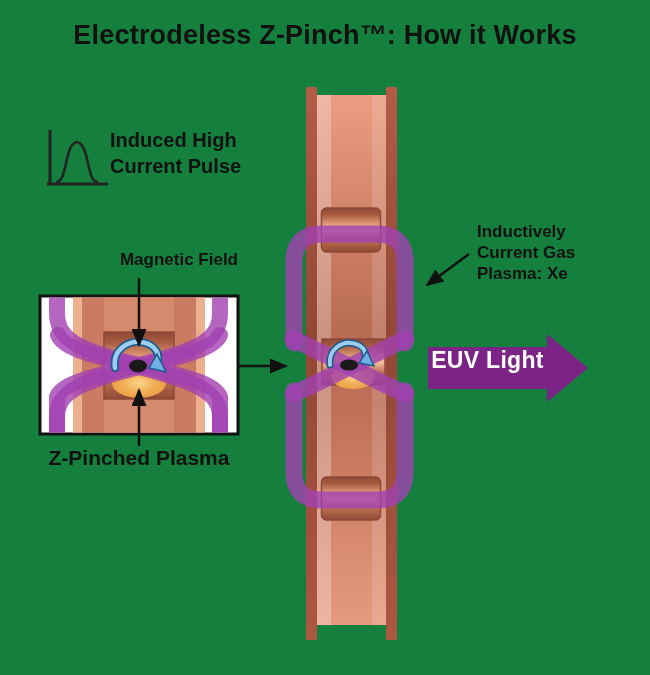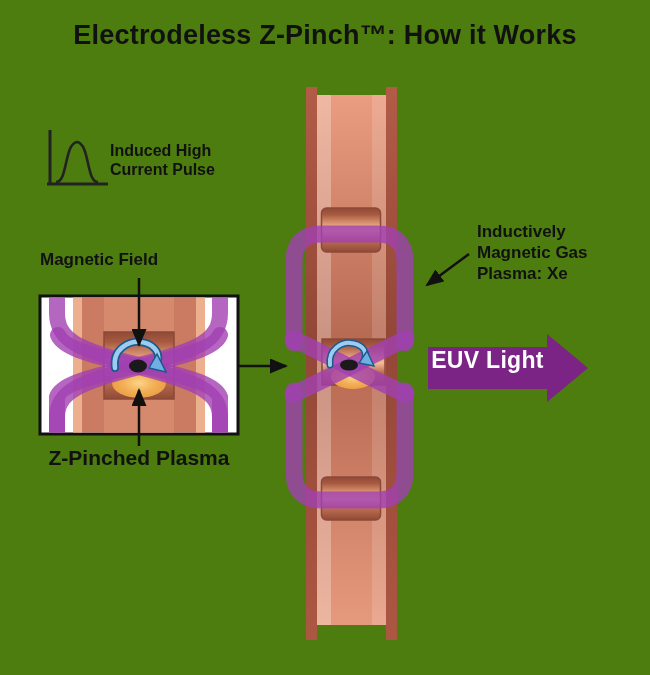--- a/index.html
+++ b/index.html
@@ -1,23 +1,23 @@
 <!DOCTYPE html>
 <html><head>
 <meta charset="utf-8">
 <style>
   html,body{margin:0;padding:0;background:#fff;}
   .page{
-    position:relative;width:650px;height:675px;background:#4d7c0f;overflow:hidden;
+    position:relative;width:650px;height:675px;background:#15803d;overflow:hidden;
     font-family:"Liberation Sans", sans-serif;color:#111;
   }
   .lbl{position:absolute;font-weight:bold;white-space:pre-line;color:#111;}
   .title{top:20px;left:0;width:650px;text-align:center;font-size:27px;letter-spacing:0.2px;}
-  .pulse-lbl{left:110px;top:141px;font-size:16px;line-height:19px;}
-  .mag-lbl{left:40px;top:250px;width:198px;text-align:left;font-size:17px;}
+  .pulse-lbl{left:110px;top:127px;font-size:20px;line-height:26px;}
+  .mag-lbl{left:40px;top:250px;width:198px;text-align:right;font-size:17px;}
   .zp-lbl{left:40px;top:446px;width:198px;text-align:center;font-size:21px;}
   .xe-lbl{left:477px;top:221px;font-size:17px;line-height:21px;}
   .euv-lbl{
     left:428px;top:347px;width:119px;height:26px;display:flex;align-items:center;justify-content:center;
     color:#ffffff;font-size:23px;letter-spacing:0.3px;
   }
   svg{position:absolute;left:0;top:0;}
 </style>
 </head>
 <body>
@@ -122,17 +122,17 @@
     <path d="M239 366 L286 366" stroke="#111" stroke-width="2.5" marker-end="url(#ah)"></path>
     <path d="M469 254 L427 285" stroke="#111" stroke-width="2.5" marker-end="url(#ah)"></path>
   </svg>
 
   <div class="lbl title">Electrodeless Z-Pinch™: How it Works</div>
   <div class="lbl pulse-lbl">Induced High
 Current Pulse</div>
   <div class="lbl mag-lbl">Magnetic Field</div>
   <div class="lbl zp-lbl">Z-Pinched Plasma</div>
   <div class="lbl xe-lbl">Inductively
-Magnetic Gas
+Current Gas
 Plasma: Xe</div>
   <div class="lbl euv-lbl">EUV Light</div>
 
 </div>
 
 </body></html>

